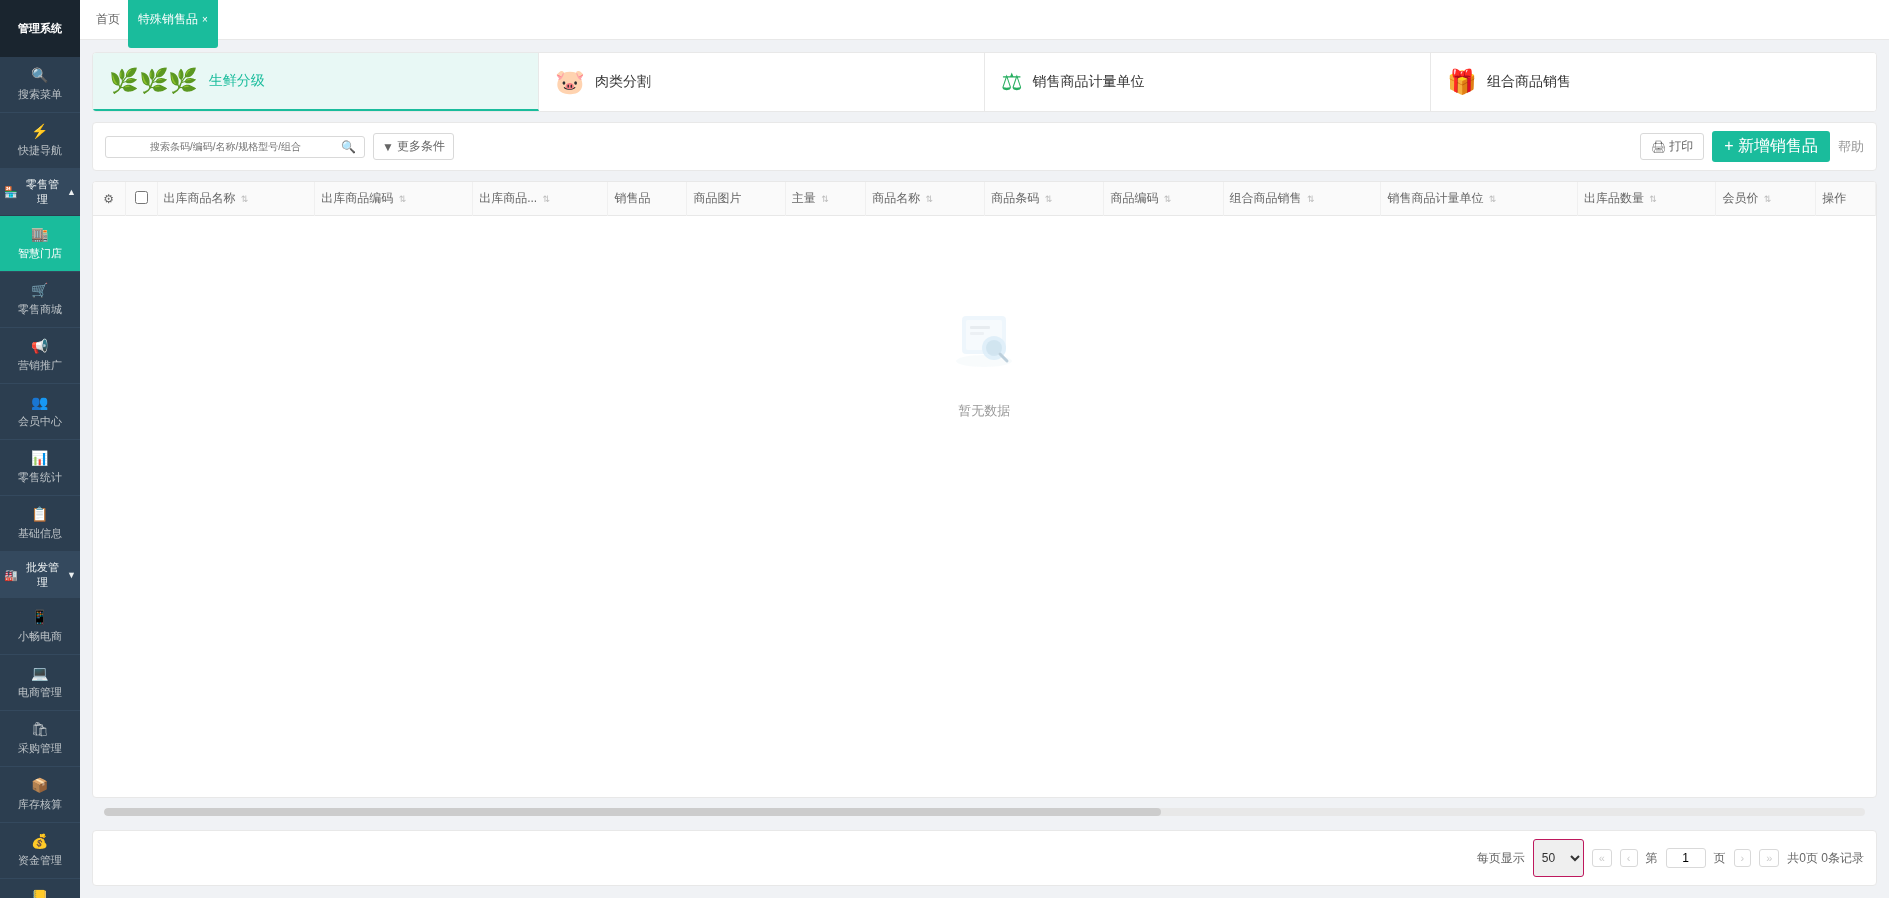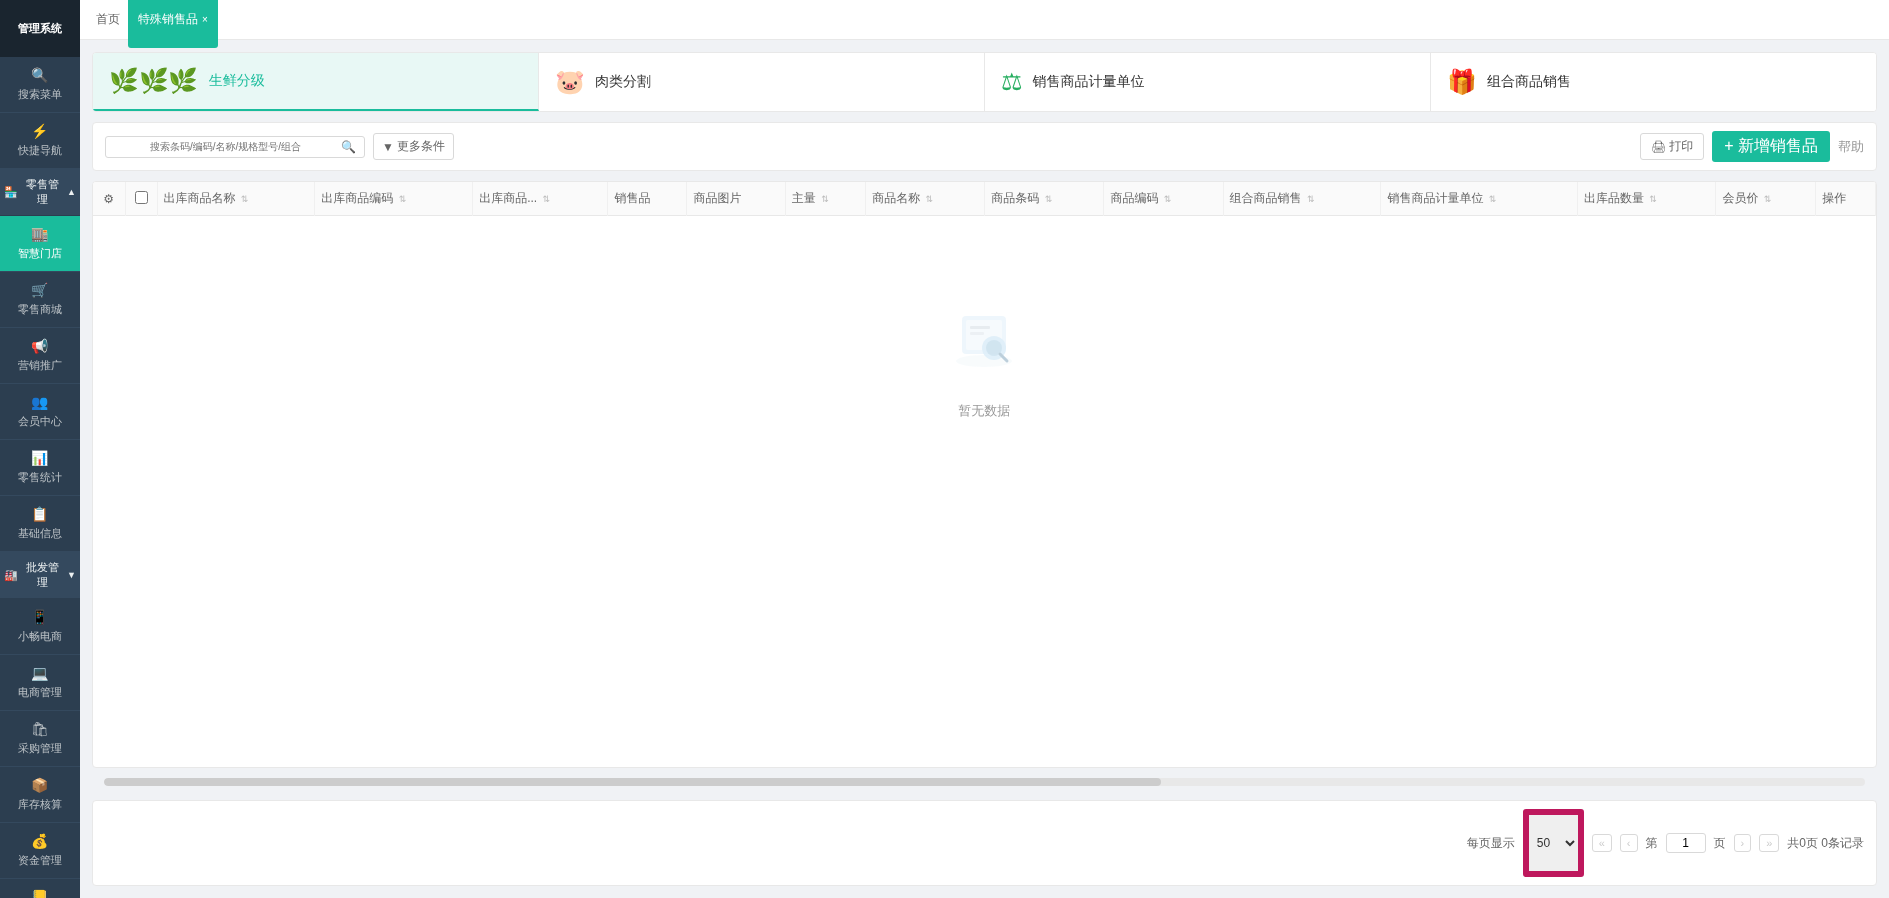--- a/index.html
+++ b/index.html
@@ -262,23 +262,23 @@
       border-radius: 4px;
       padding: 8px 12px;
       display: flex;
       align-items: center;
       justify-content: flex-end;
       gap: 8px;
       flex-shrink: 0;
     }
     .page-size-label { color: #666; font-size: 12px; }
     .page-size-select {
-      border: 6px solid #be185d;
-      border-radius: 3px;
-      padding: 20px 4px;
+      border: 1px solid #be185d;
+      border-radius: 3px;
+      padding: 10px 4px;
       font-size: 12px;
       color: #333;
     }
     .page-nav-btn {
       border: 1px solid #d9d9d9;
       background: #fff;
       padding: 2px 6px;
       cursor: pointer;
       border-radius: 3px;
       color: #666;

